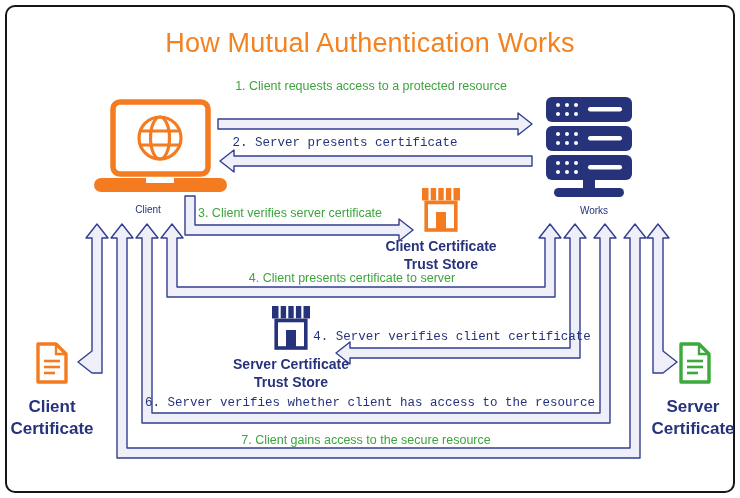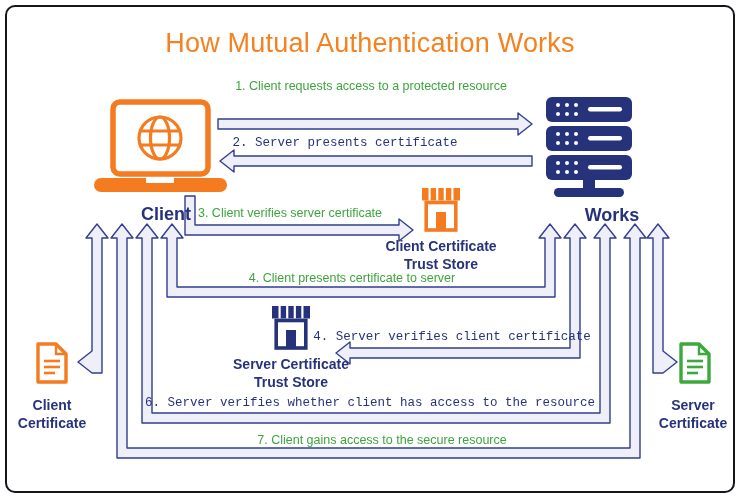--- a/index.html
+++ b/index.html
@@ -4,25 +4,25 @@
 <style>
   html,body{margin:0;padding:0;background:#fff;}
   body{width:740px;height:498px;position:relative;overflow:hidden;
        font-family:"Liberation Sans", sans-serif;}
   .frame{position:absolute;inset:5px;border:2px solid #15151c;border-radius:10px;}
   .title{position:absolute;left:370px;top:28px;transform:translateX(-50%);
          font-size:27px;font-weight:normal;color:#F58220;white-space:nowrap;letter-spacing:.2px;}
   .lbl{position:absolute;transform:translateX(-50%);white-space:nowrap;font-size:12.5px;}
   .g{color:#3EA43E;}
   .n{color:#26337B;font-family:Liberation Mono, monospace;}
-  .actor{font-weight:bold;font-size:18px;color:#26337B;margin-left:18px;}
+  .actor{font-weight:normal;font-size:10px;color:#26337B;}
   .store-lbl{position:absolute;transform:translateX(-50%);width:132px;text-align:center;
              font-weight:bold;color:#26337B;font-size:14px;line-height:1.3;}
   .cert-lbl{position:absolute;transform:translateX(-50%);width:84px;text-align:center;
-            font-weight:bold;color:#26337B;font-size:14px;line-height:1.3;}
+            font-weight:bold;color:#26337B;font-size:17px;line-height:1.3;}
   svg.art{position:absolute;left:0;top:0;}
   .ar{fill:#EFEFF9;stroke:#323E8E;stroke-width:1.4;stroke-linejoin:round;}
 </style>
 </head>
 <body>
 
 <div class="frame"></div>
 
 <svg class="art" width="740" height="498" viewBox="0 0 740 498">
   <defs>
@@ -112,19 +112,19 @@
 
 <div class="lbl actor" style="left:148px;top:204px">Client</div>
 <div class="lbl actor" style="left:594px;top:205px">Works</div>
 
 <div class="lbl g" style="left:371px;top:79px">1. Client requests access to a protected resource</div>
 <div class="lbl n" style="left:345px;top:136px">2. Server presents certificate</div>
 <div class="lbl g" style="left:290px;top:206px">3. Client verifies server certificate</div>
 <div class="lbl g" style="left:352px;top:271px">4. Client presents certificate to server</div>
 <div class="lbl n" style="left:452px;top:330px">4. Server verifies client certificate</div>
 <div class="lbl n" style="left:370px;top:396px">6. Server verifies whether client has access to the resource</div>
-<div class="lbl g" style="left:382px;top:433px">7. Client gains access to the secure resource</div>
+<div class="lbl g" style="left:366px;top:433px">7. Client gains access to the secure resource</div>
 
 <div class="store-lbl" style="left:441px;top:237px">Client Certificate Trust Store</div>
 <div class="store-lbl" style="left:291px;top:355px">Server Certificate Trust Store</div>
 
 <div class="cert-lbl" style="left:52px;top:396px">Client Certificate</div>
 <div class="cert-lbl" style="left:693px;top:396px">Server Certificate</div>
 
 </body></html>

